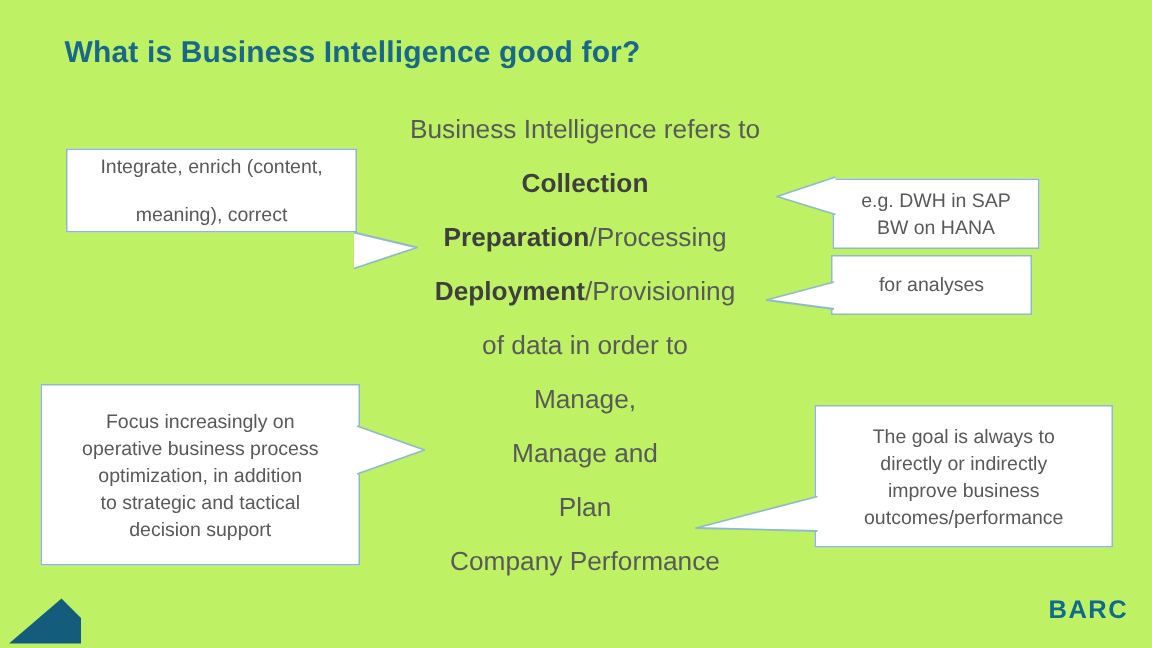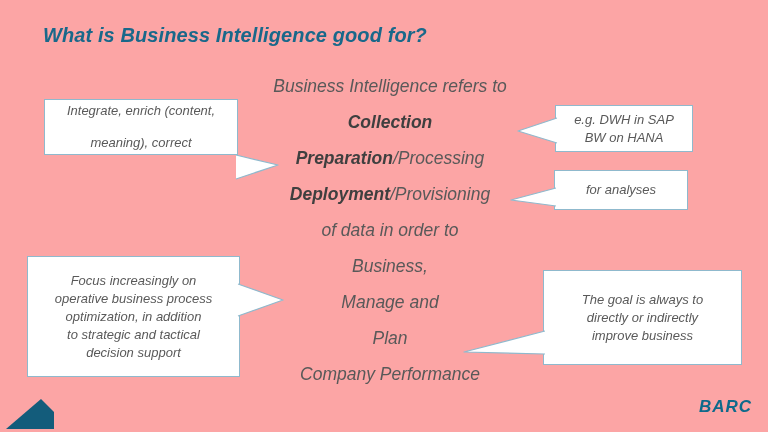--- a/index.html
+++ b/index.html
@@ -1,19 +1,18 @@
 <!DOCTYPE html>
 <html style="--accent: #19688A; --body-text: #595959; --bold-text: #3F3F3F; --callout-border: #8FB9CD; --shape: #135C7B; --logo-color: #0F6A8B;"><head>
 <meta charset="utf-8">
 <style>
   html,body{margin:0;padding:0;background:#fff;}
   .slide{
-    position:relative;width:768px;height:432px;background:#fca5a5;overflow:hidden;
+    position:relative;width:768px;height:432px;background:#bef264;overflow:hidden;
     font-family:"Liberation Sans",sans-serif;
-    font-style:italic;
   }
   .title{
     position:absolute;left:43px;top:24px;margin:0;
     font-size:20px;font-weight:700;color:var(--accent,#19688A);
     letter-spacing:0.1px;
   }
   .center-col{
     position:absolute;left:14px;top:68px;width:752px;
     text-align:center;color:var(--body-text,#595959);
     font-size:17.5px;line-height:36px;font-weight:400;
@@ -22,21 +21,21 @@
   .center-line .b{font-weight:700;color:var(--bold-text,#3F3F3F);}
   .callout{
     position:absolute;background:#fff;
     border:1.2px solid var(--callout-border,#8FB9CD);
     display:flex;flex-direction:column;justify-content:center;
     text-align:center;color:var(--body-text,#595959);
     font-size:13px;line-height:18px;z-index:2;box-sizing:border-box;
   }
   .box-left1{left:44px;top:99px;width:194px;height:56px;gap:14px;}
   .box-left2{left:27px;top:214px;width:213px;height:121px;margin-top:42px;}
-  .box-right1{left:555px;top:105px;width:138px;height:47px;}
+  .box-right1{left:555px;top:119px;width:138px;height:47px;}
   .box-right2{left:554px;top:170px;width:134px;height:40px;}
   .box-right3{left:543px;top:270px;width:199px;height:95px;}
   .overlay{
     position:absolute;left:0;top:0;width:768px;height:432px;
     pointer-events:none;z-index:5;
   }
   .tail{fill:#fff;stroke:var(--callout-border,#8FB9CD);stroke-width:1.2;stroke-linejoin:round;}
   .corner{fill:var(--shape,#135C7B);stroke:none;}
   .logo{
     position:absolute;left:699px;top:397px;
@@ -50,21 +49,21 @@
 <div class="slide">
 
   <h1 class="title">What is Business Intelligence good for?</h1>
 
   <div class="center-col">
     <div class="center-line"><span class="b"></span><span>Business Intelligence refers to</span></div>
     <div class="center-line"><span class="b">Collection</span><span></span></div>
     <div class="center-line"><span class="b">Preparation</span><span>/Processing</span></div>
     <div class="center-line"><span class="b">Deployment</span><span>/Provisioning</span></div>
     <div class="center-line"><span class="b"></span><span>of data in order to</span></div>
-    <div class="center-line"><span class="b"></span><span>Business,</span></div>
+    <div class="center-line"><span class="b"></span><span>Manage,</span></div>
     <div class="center-line"><span class="b"></span><span>Manage and</span></div>
     <div class="center-line"><span class="b"></span><span>Plan</span></div>
     <div class="center-line"><span class="b"></span><span>Company Performance</span></div>
   </div>
 
   <div class="callout box-left1">
     <div>Integrate, enrich (content,</div>
     <div>meaning), correct</div>
   </div>
 
@@ -82,20 +81,21 @@
   </div>
 
   <div class="callout box-right2">
     <div>for analyses</div>
   </div>
 
   <div class="callout box-right3">
     <div>The goal is always to</div>
     <div>directly or indirectly</div>
     <div>improve business</div>
+    <div>outcomes/performance</div>
   </div>
 
   <svg class="overlay" viewBox="0 0 768 432" aria-hidden="true">
     <path class="tail" d="M 236,155 L 278,165 L 236,179"></path>
     <path class="tail" d="M 238,284 L 283,300 L 238,316"></path>
     <path class="tail" d="M 557,118 L 518,131 L 557,143"></path>
     <path class="tail" d="M 556,188 L 511,200 L 556,206"></path>
     <path class="tail" d="M 545,331 L 464,352 L 545,354"></path>
     <polygon class="corner" points="6,429 41,399 54,412 54,429"></polygon>
   </svg>

